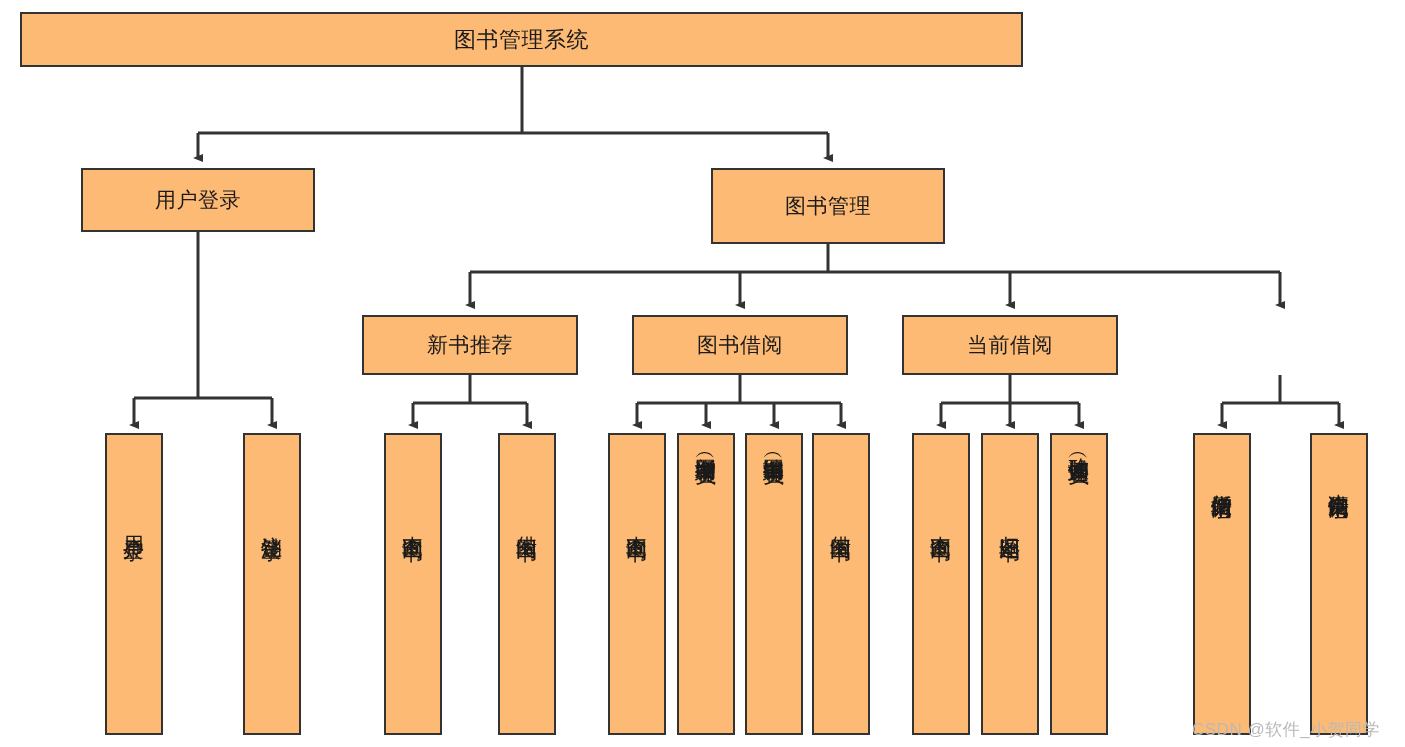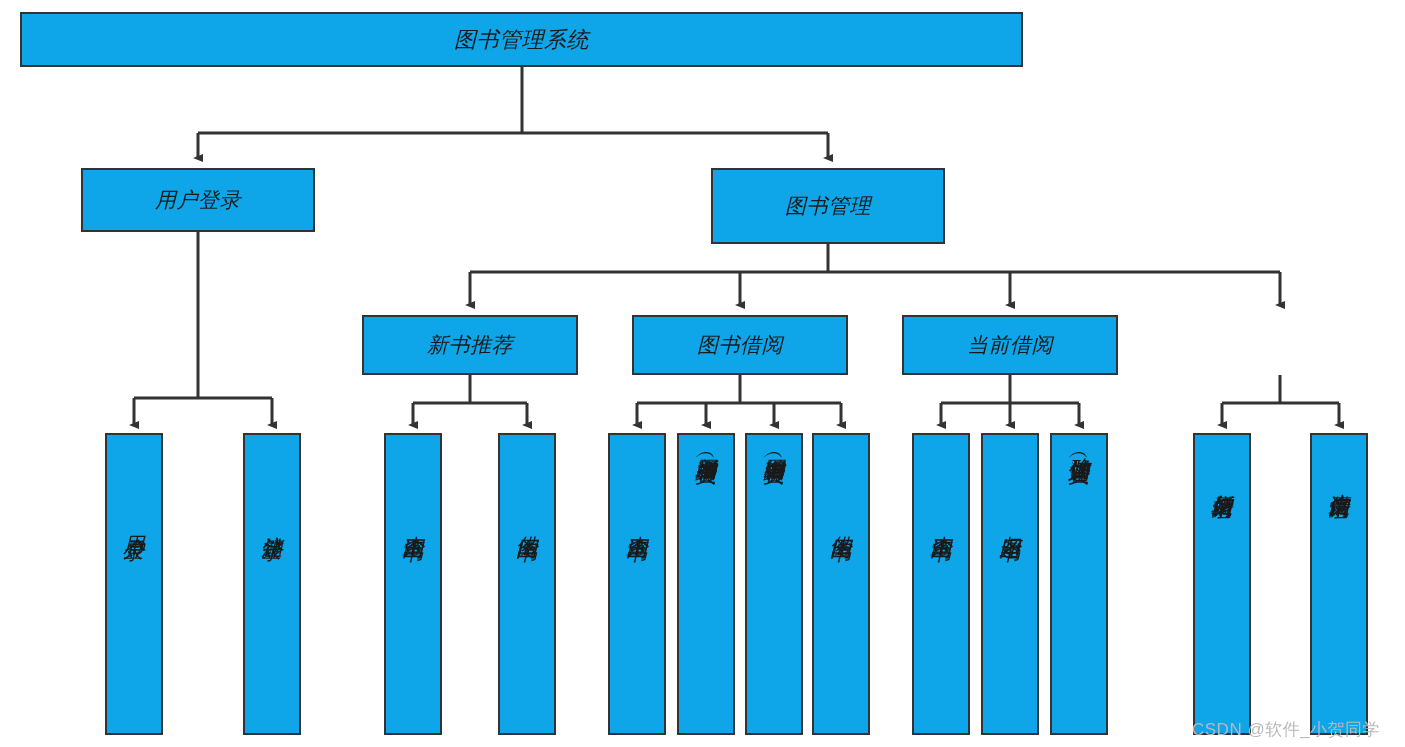--- a/index.html
+++ b/index.html
@@ -23,27 +23,26 @@
   svg#edges {
     position: absolute;
     left: 0; top: 0;
     width: 1405px;
     height: 747px;
     pointer-events: none;
   }
   .node {
     position: absolute;
     box-sizing: border-box;
-    background: #0ea5e9;
+    background: #fdba74;
     border: 2.5px solid #333333;
     display: flex;
     align-items: center;
     justify-content: center;
     color: #1a1a1a;
-    font-style: italic;
   }
   .node .label {
     display: block;
     text-align: center;
     line-height: 1.05;
     white-space: pre;
   }
   .node.horizontal .label {
     font-size: 21px;
     letter-spacing: 0.5px;

